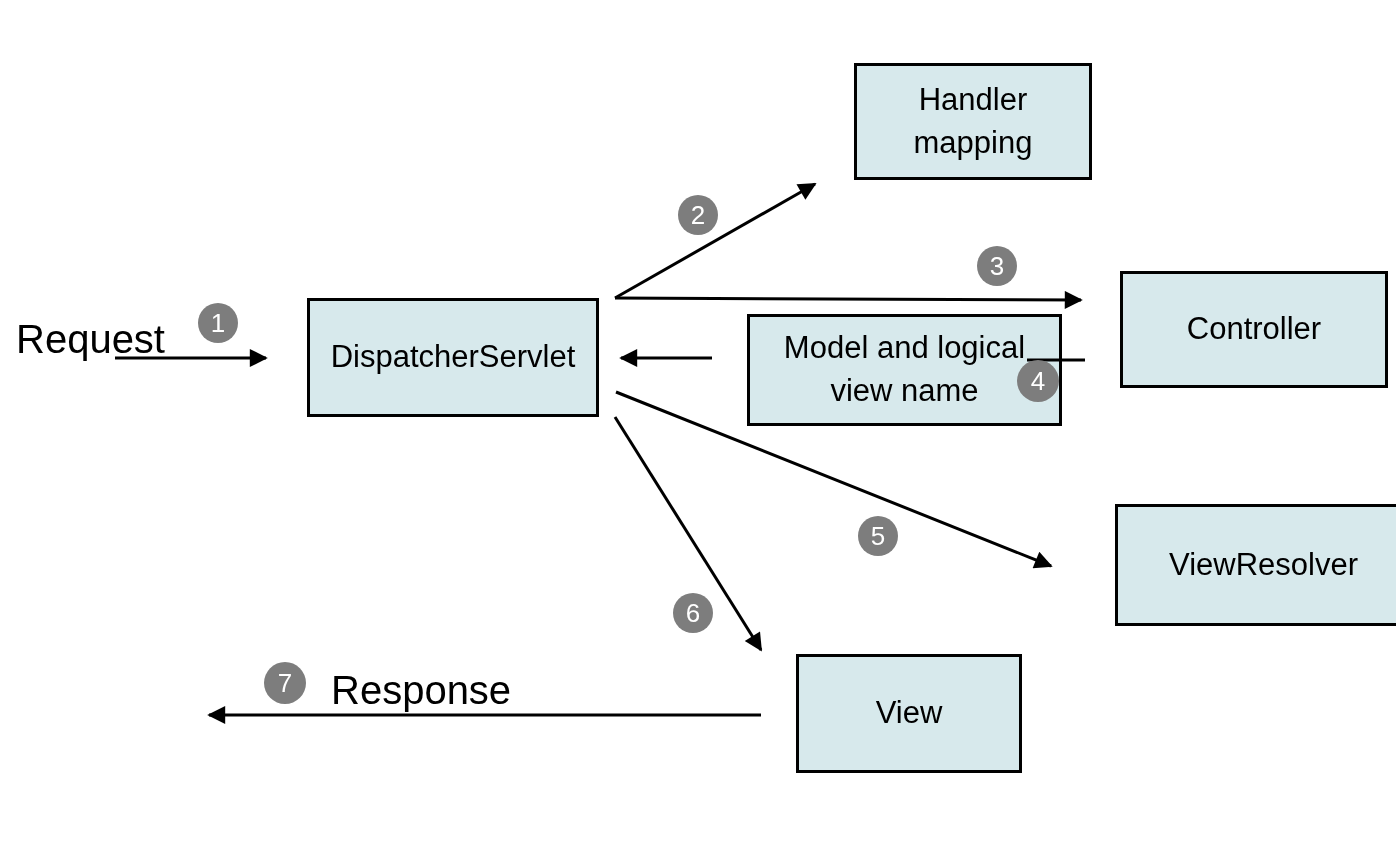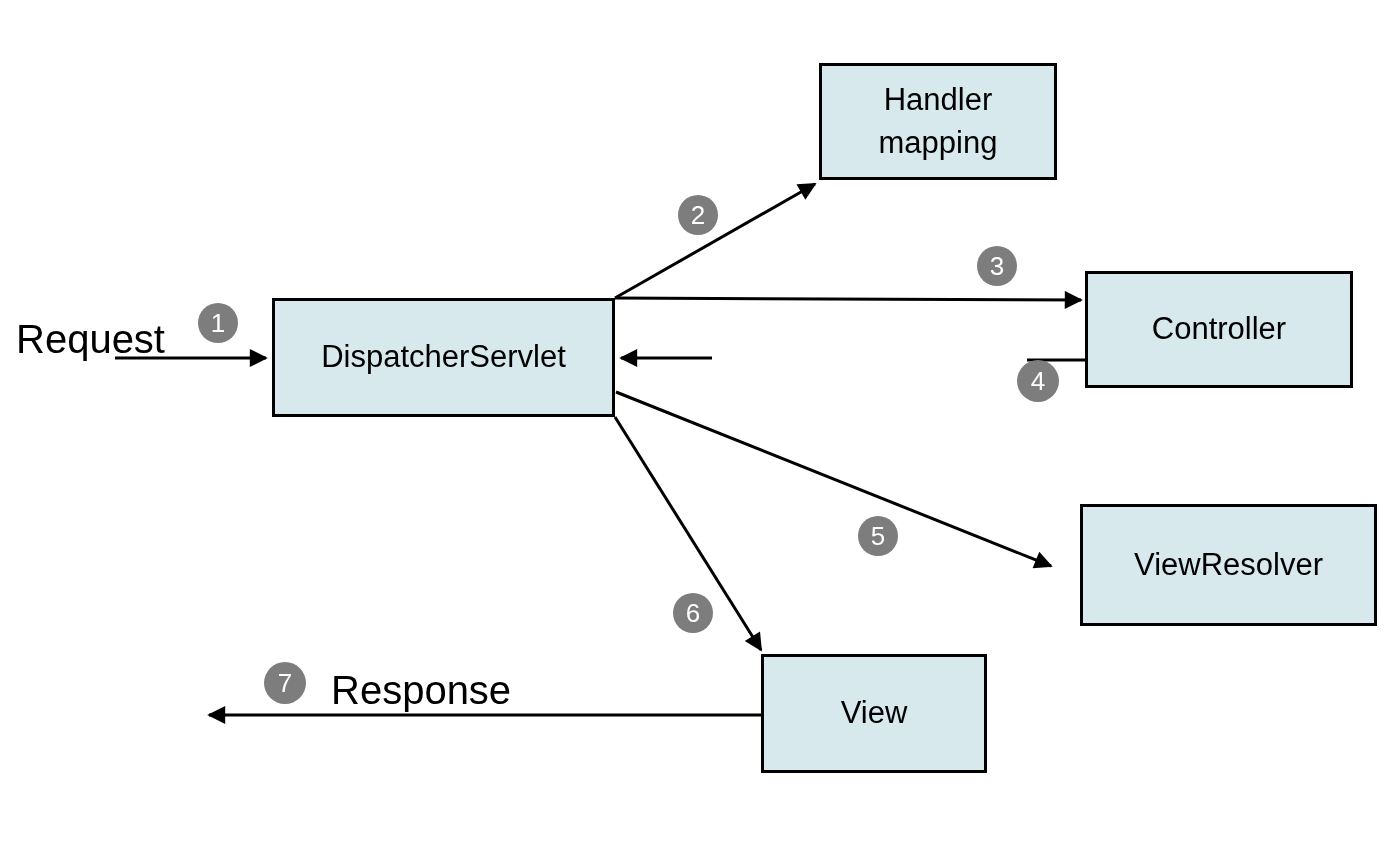--- a/index.html
+++ b/index.html
@@ -26,24 +26,25 @@
     background:var(--node-fill);
     border:3px solid var(--node-border);
     display:flex;
     align-items:center;
     justify-content:center;
     text-align:center;
     font-size:31px;
     line-height:1.38;
     color:var(--label-text);
     z-index:1;
+    margin-left:35px;
   }
   .node--handler-mapping{left:819px;top:63px;width:238px;height:117px;}
   .node--handler-mapping .node-label{max-width:170px;}
-  .node--dispatcher-servlet{left:272px;top:298px;width:343px;height:119px;}
+  .node--dispatcher-servlet{left:272px;top:298px;width:292px;height:119px;}
   .node--controller{left:1085px;top:271px;width:268px;height:117px;}
   .node--model-view{left:712px;top:314px;width:315px;height:112px;}
   .node--model-view .node-label{max-width:300px;}
   .node--view-resolver{left:1080px;top:504px;width:297px;height:122px;}
   .node--view{left:761px;top:654px;width:226px;height:119px;}
 
   .flow-label{
     position:absolute;
     font-size:40px;
     color:var(--label-text);
@@ -109,20 +110,23 @@
   </div>
 
   <div class="node node--dispatcher-servlet">
     <span class="node-label">DispatcherServlet</span>
   </div>
 
   <div class="node node--controller">
     <span class="node-label">Controller</span>
   </div>
 
+  <div class="node node--model-view">
+    <span class="node-label">Model and logical view name</span>
+  </div>
 
   <div class="node node--view-resolver">
     <span class="node-label">ViewResolver</span>
   </div>
 
   <div class="node node--view">
     <span class="node-label">View</span>
   </div>
 
   <div class="flow-label flow-label--request">Request</div>

